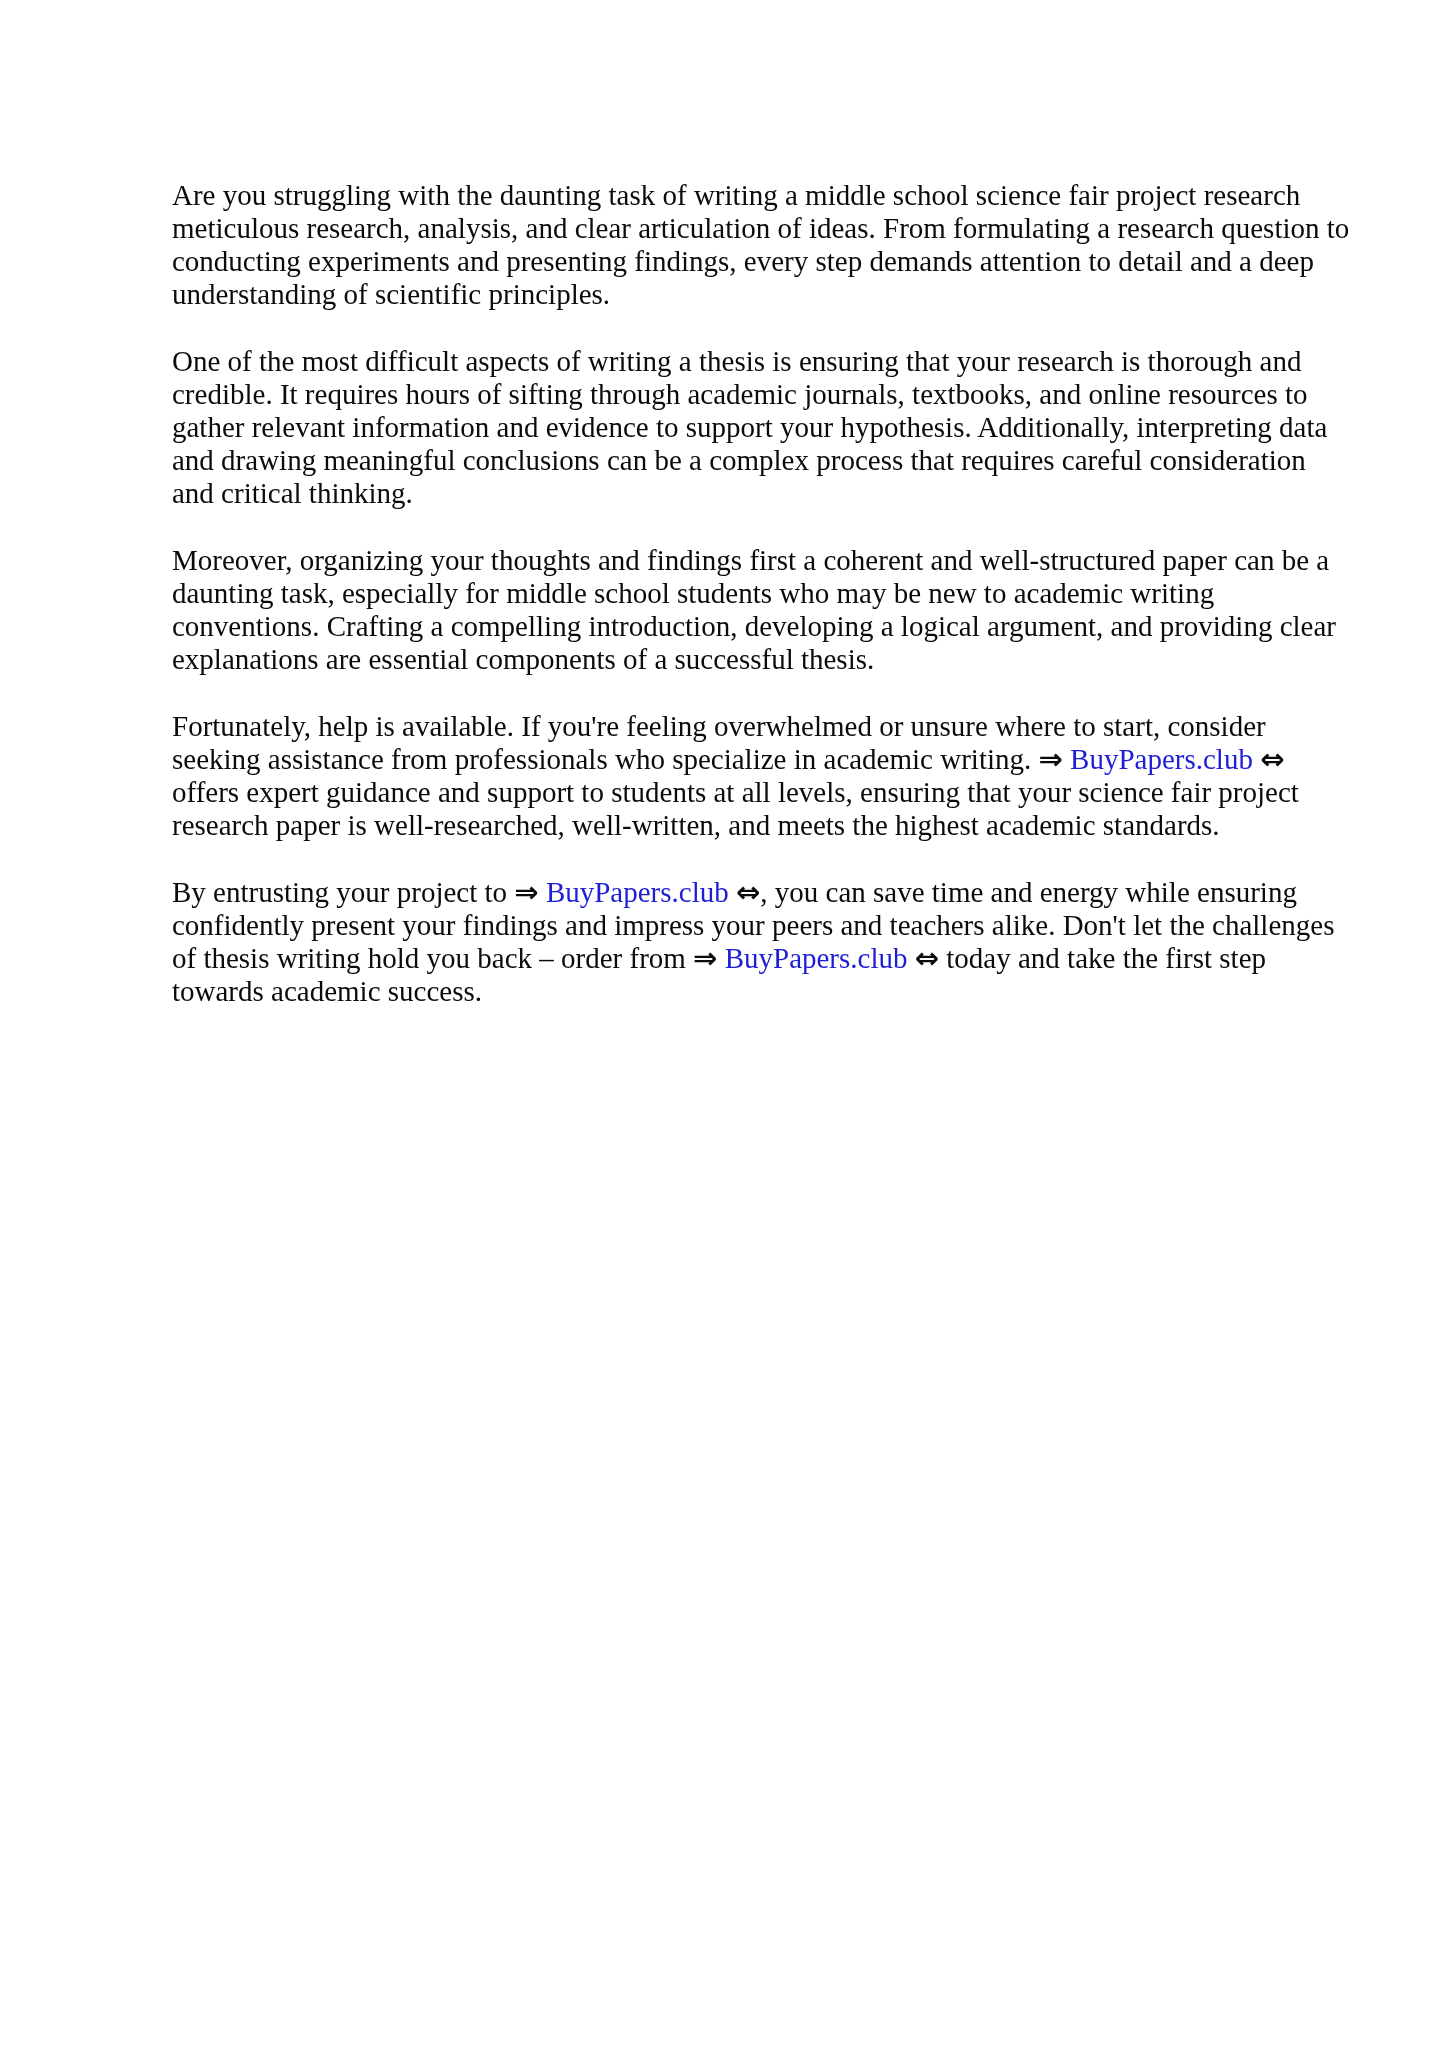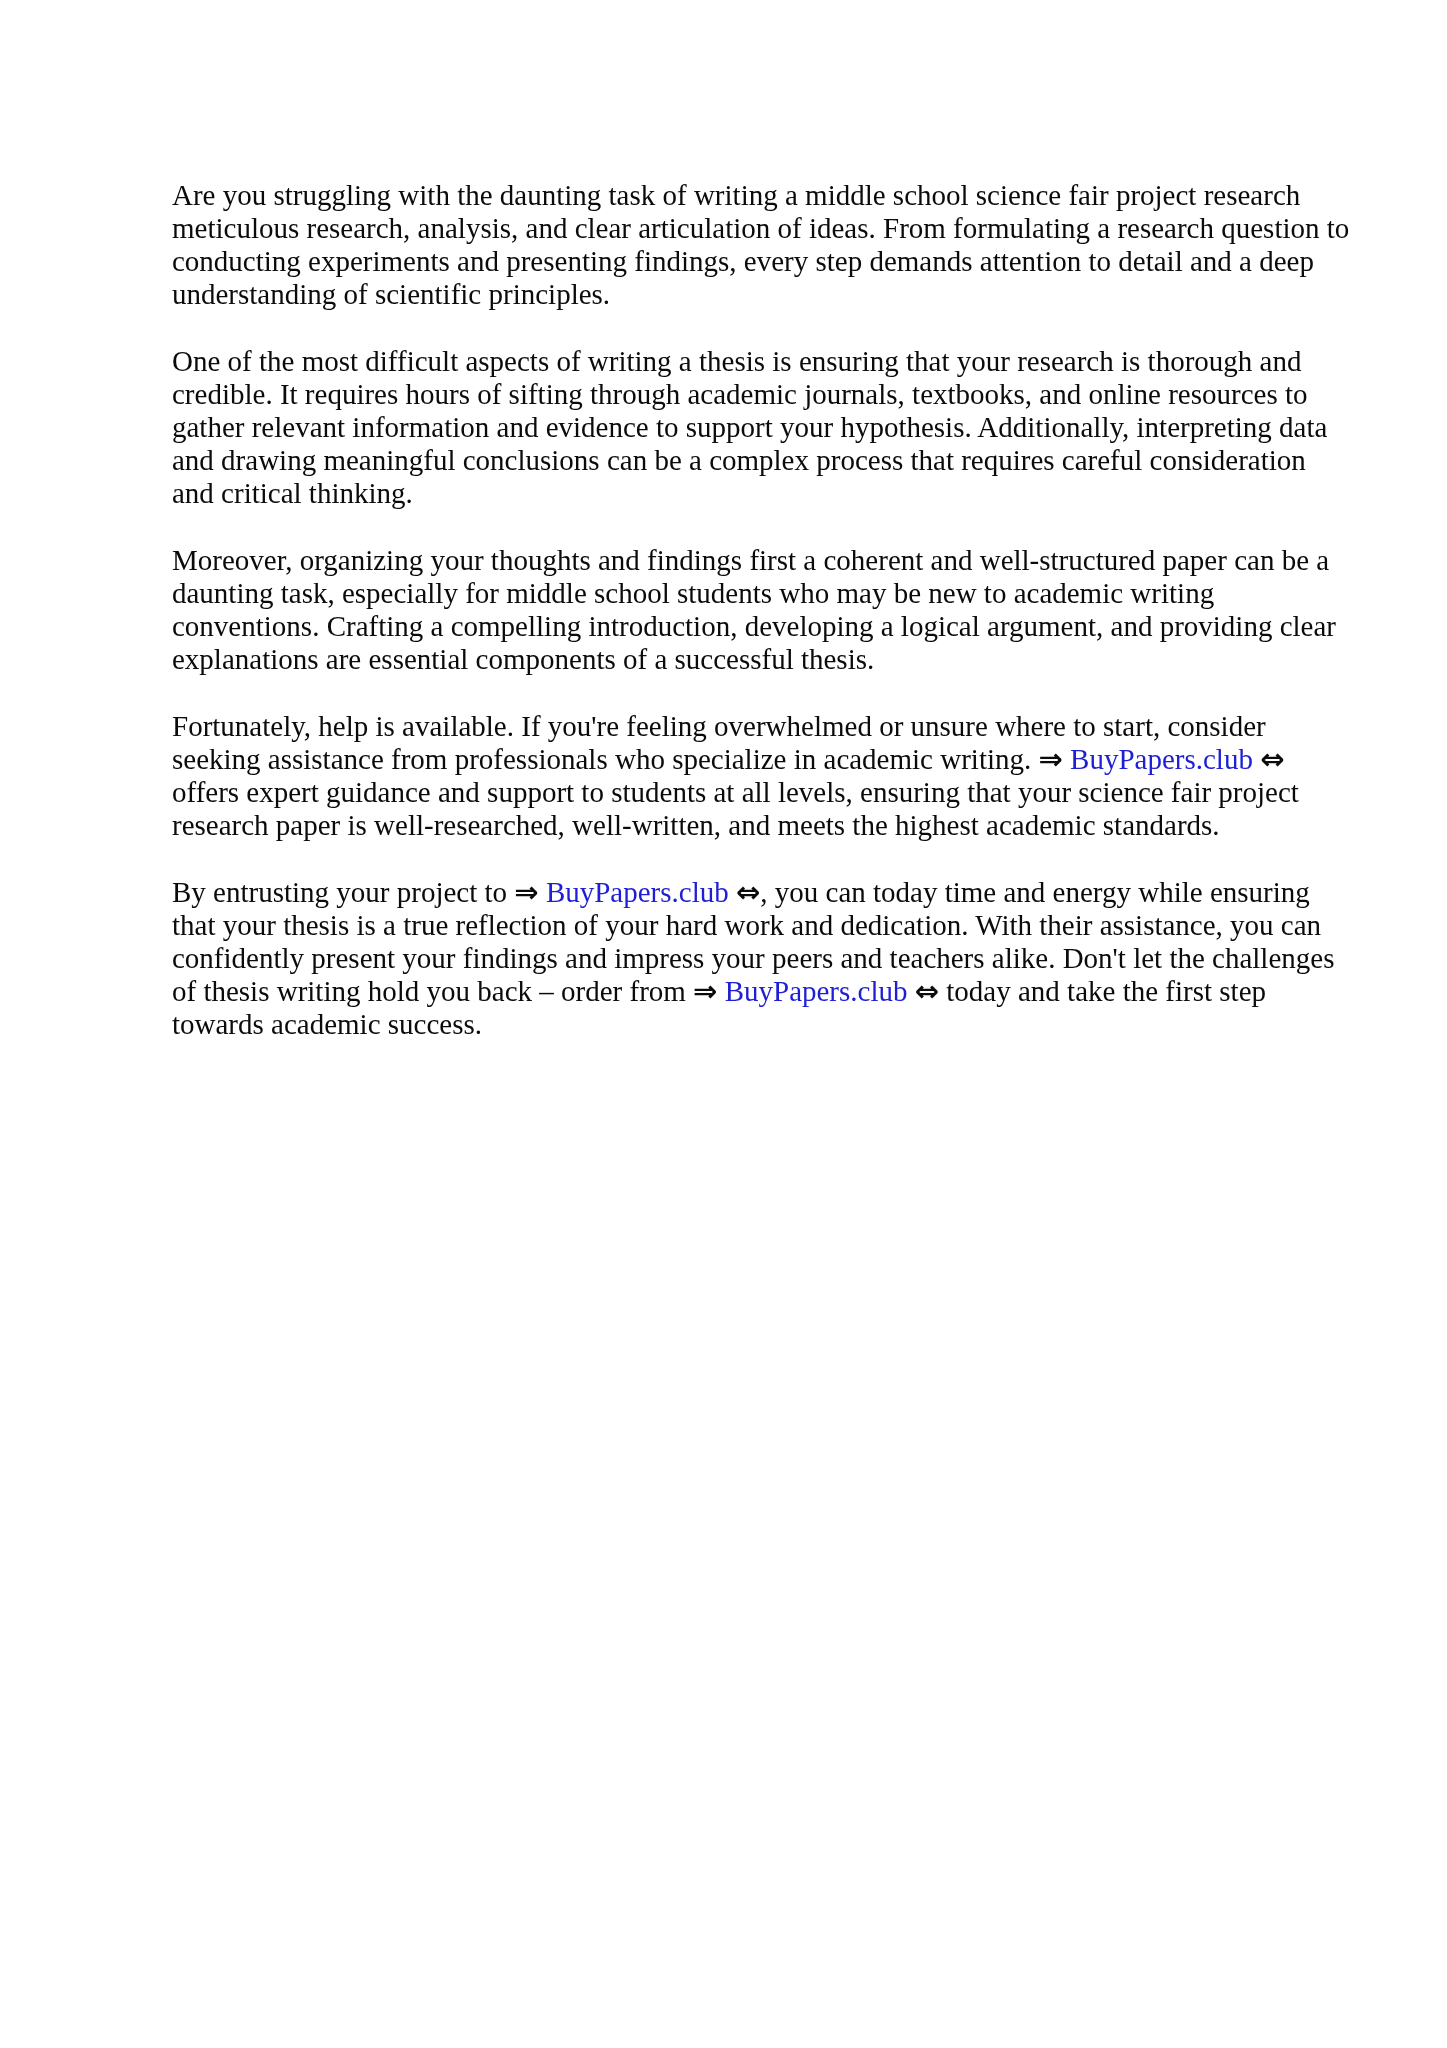--- a/index.html
+++ b/index.html
@@ -69,20 +69,19 @@
         <span class="line"><span>conventions. Crafting a compelling introduction, developing a logical argument, and providing clear</span></span>
         <span class="line"><span>explanations are essential components of a successful thesis.</span></span>
       </p>
       <p class="para">
         <span class="line"><span>Fortunately, help is available. If you're feeling overwhelmed or unsure where to start, consider</span></span>
         <span class="line"><span>seeking assistance from professionals who specialize in academic writing. </span><span class="arrow">⇒</span><span> </span><a class="doc-link">BuyPapers.club</a><span> </span><span class="arrow">⇔</span></span>
         <span class="line"><span>offers expert guidance and support to students at all levels, ensuring that your science fair project</span></span>
         <span class="line"><span>research paper is well-researched, well-written, and meets the highest academic standards.</span></span>
       </p>
       <p class="para">
-        <span class="line"><span>By entrusting your project to </span><span class="arrow">⇒</span><span> </span><a class="doc-link">BuyPapers.club</a><span> </span><span class="arrow">⇔</span><span>, you can today time and energy while ensuring</span></span>
-        <span class="line"><span>that your thesis is a true reflection of your hard work and dedication. With their assistance, you can</span></span>
+        <span class="line"><span>By entrusting your project to </span><span class="arrow">⇒</span><span> </span><a class="doc-link">BuyPapers.club</a><span> </span><span class="arrow">⇔</span><span>, you can save time and energy while ensuring</span></span>
         <span class="line"><span>confidently present your findings and impress your peers and teachers alike. Don't let the challenges</span></span>
         <span class="line"><span>of thesis writing hold you back – order from </span><span class="arrow">⇒</span><span> </span><a class="doc-link">BuyPapers.club</a><span> </span><span class="arrow">⇔</span><span> today and take the first step</span></span>
         <span class="line"><span>towards academic success.</span></span>
       </p>
     </div>
 </div>
 
 </body></html>

